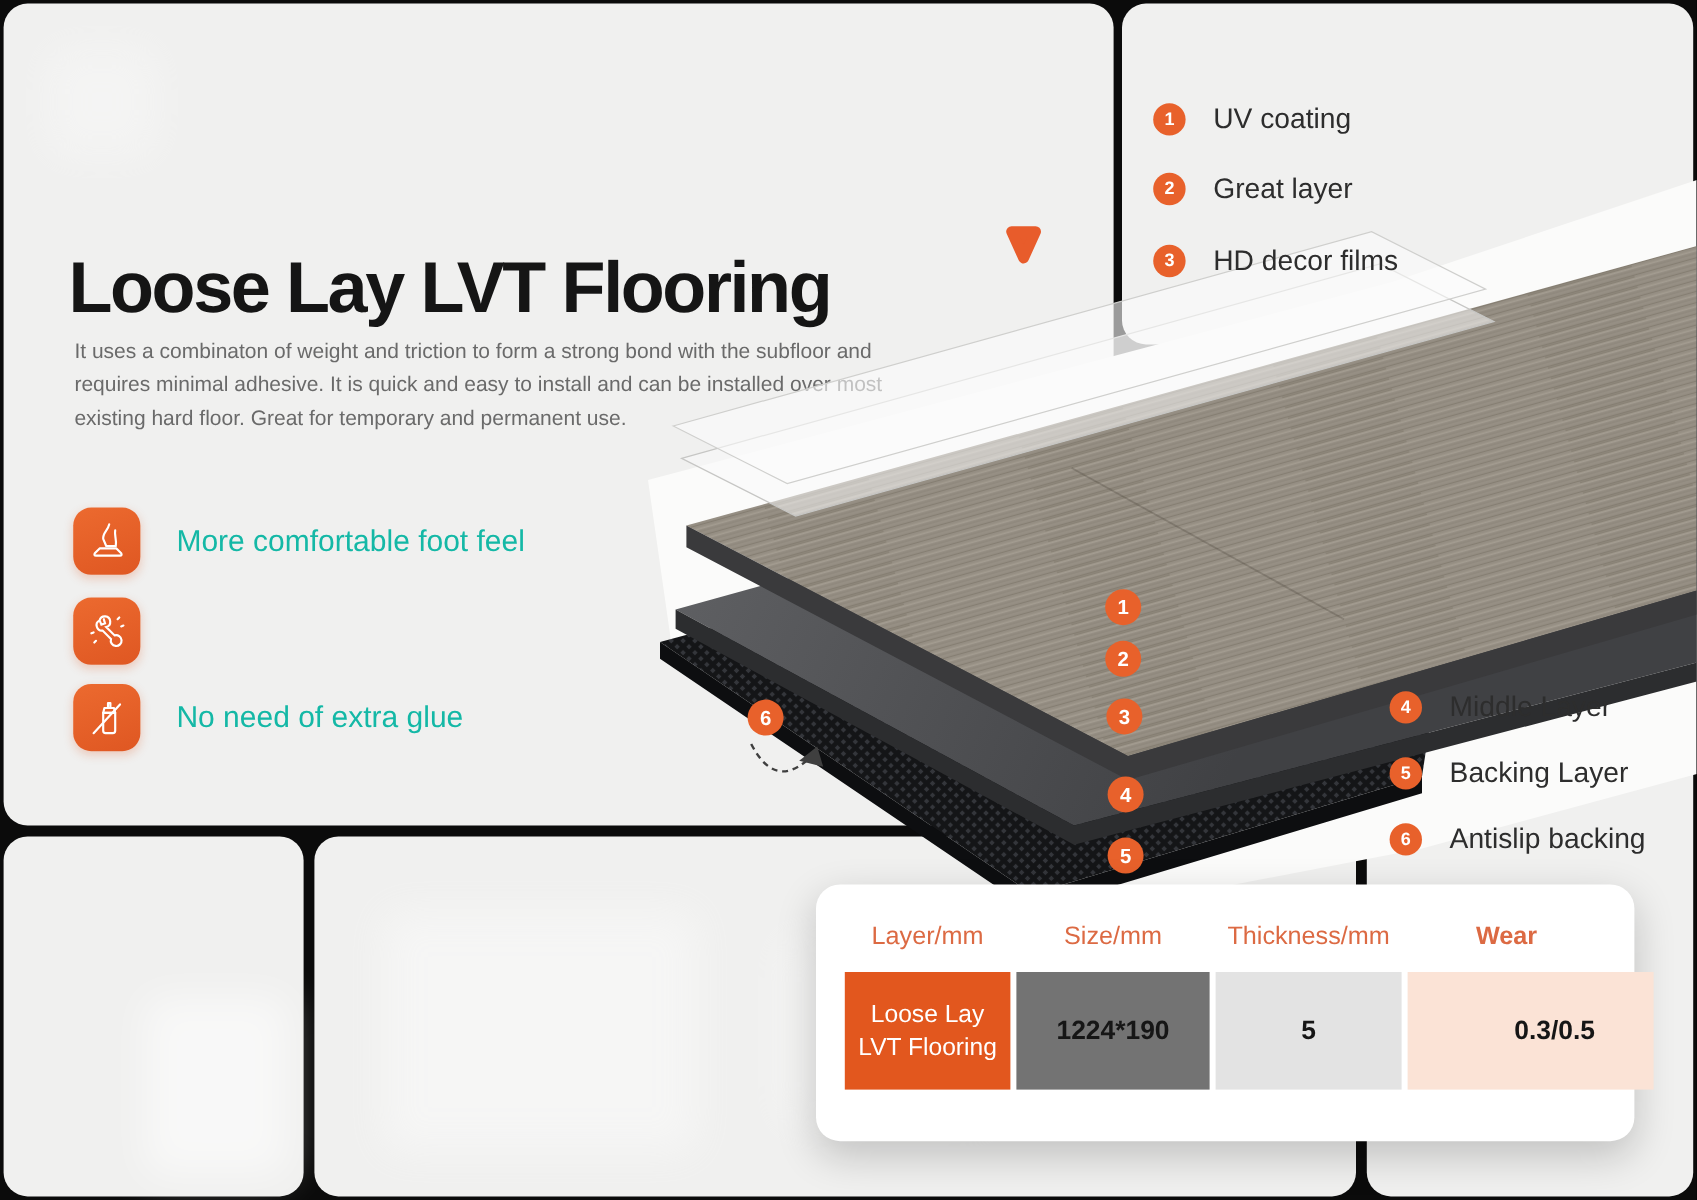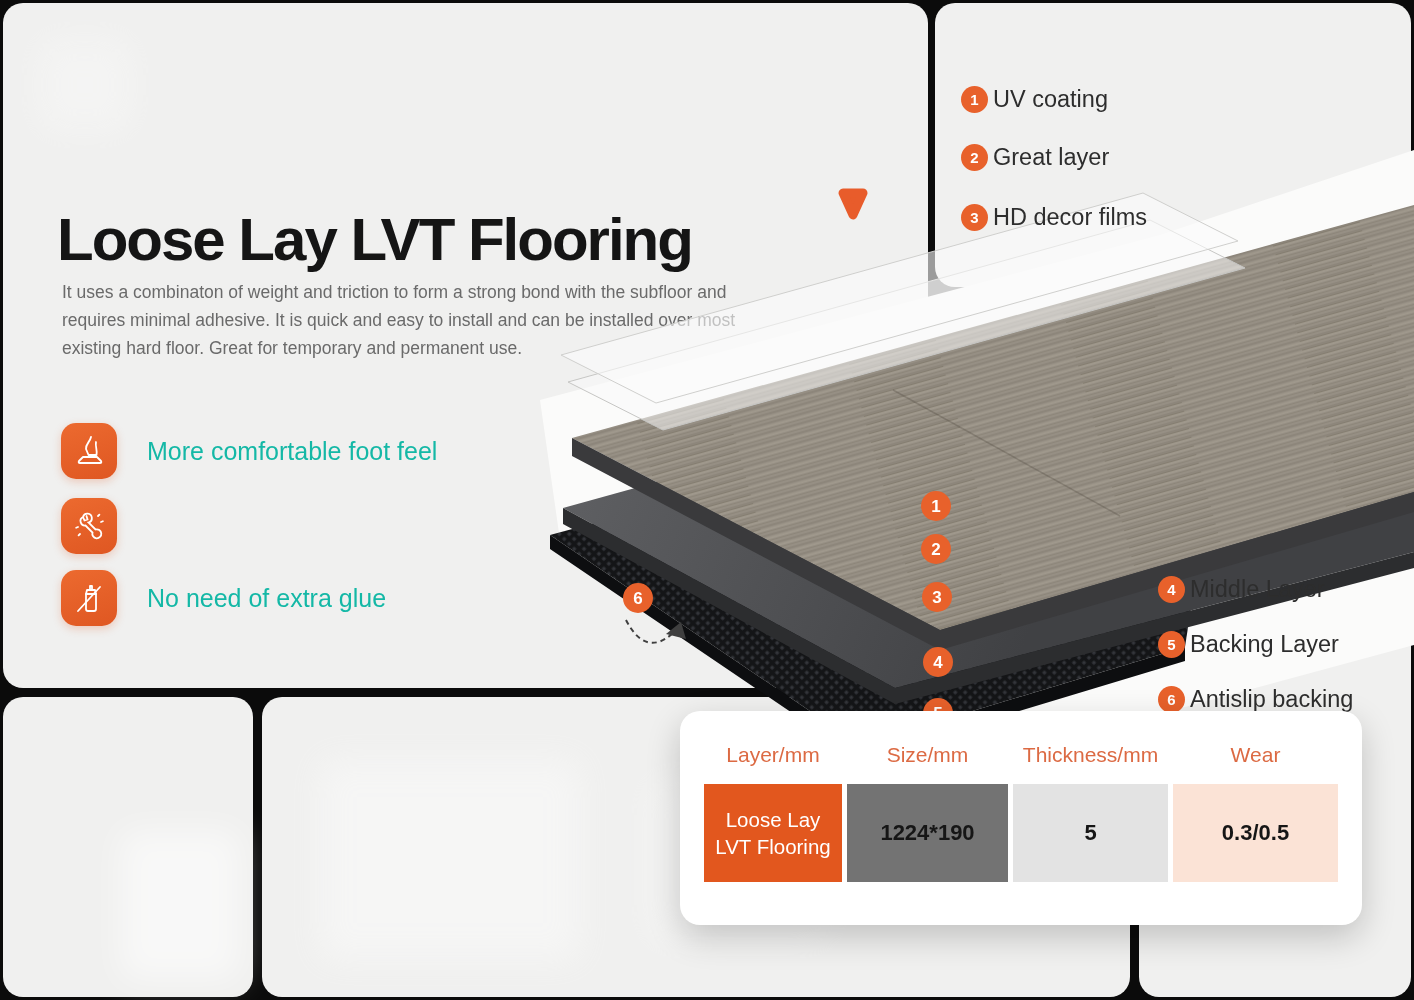--- a/index.html
+++ b/index.html
@@ -35,28 +35,28 @@
   }
   .f-label{margin-left:30px;font-size:25px;color:#14b8a6;}
 
   
   .layer-label{position:absolute;z-index:6;display:flex;align-items:center;}
   .badge{
     width:27px;height:27px;border-radius:50%;background:#e8612b;flex:0 0 27px;
     display:flex;align-items:center;justify-content:center;
     color:#fff;font-size:15px;font-weight:bold;
   }
-  .ll-text{margin-left:5px;font-size:23.5px;color:#2d2d2d;white-space:nowrap;}
+  .ll-text{margin-left:23px;font-size:23.5px;color:#2d2d2d;white-space:nowrap;}
 
   
   #diagram{position:absolute;left:0;top:0;z-index:5;pointer-events:none;}
 
   
   .spec-table{
-    position:absolute;left:680px;top:711px;width:682px;height:214px;z-index:7;
+    position:absolute;left:680px;top:737px;width:682px;height:214px;z-index:7;
     background:#ffffff;border-radius:20px;
     box-shadow:0 12px 34px rgba(0,0,0,.20);
   }
   .th{position:absolute;top:32px;height:24px;font-size:21px;color:#dc6a43;
       display:flex;align-items:center;justify-content:center;white-space:nowrap;}
   .cell{position:absolute;top:73px;height:98px;display:flex;align-items:center;justify-content:center;
         font-weight:bold;font-size:22px;color:#161616;}
   .cell-orange{background:#e2571e;color:#ffffff;font-weight:normal;font-size:20.5px;
         text-align:center;line-height:1.32;flex-direction:column;}
 </style>
@@ -214,24 +214,24 @@
   </div>
   <div class="layer-label" style="left:1158px;top:686px;">
     <div class="badge">6</div>
     <div class="ll-text">Antislip backing</div>
   </div>
 
   <div class="spec-table">
     <div class="th" style="left:24px;width:138px;">Layer/mm</div>
     <div class="th" style="left:167px;width:161px;">Size/mm</div>
     <div class="th" style="left:333px;width:155px;">Thickness/mm</div>
-    <div class="th" style="left:493px;width:165px;">Wear</div>
+    <div class="th" style="left:493px;width:165px;font-weight:bold;">Wear</div>
 
     <div class="cell cell-orange" style="left:24px;width:138px;">
       <span>Loose Lay</span>
       <span>LVT Flooring</span>
     </div>
     <div class="cell" style="left:167px;width:161px;background:#737373;">1224*190</div>
     <div class="cell" style="left:333px;width:155px;background:#e3e3e3;">5</div>
-    <div class="cell" style="left:493px;width:165px;background:#fbe3d6;">0.3/0.5</div>
+    <div class="cell" style="left:493px;width:165px;background:#fbe3d6;padding-left:40px;">0.3/0.5</div>
   </div>
 
 </div>
 
 </body></html>

